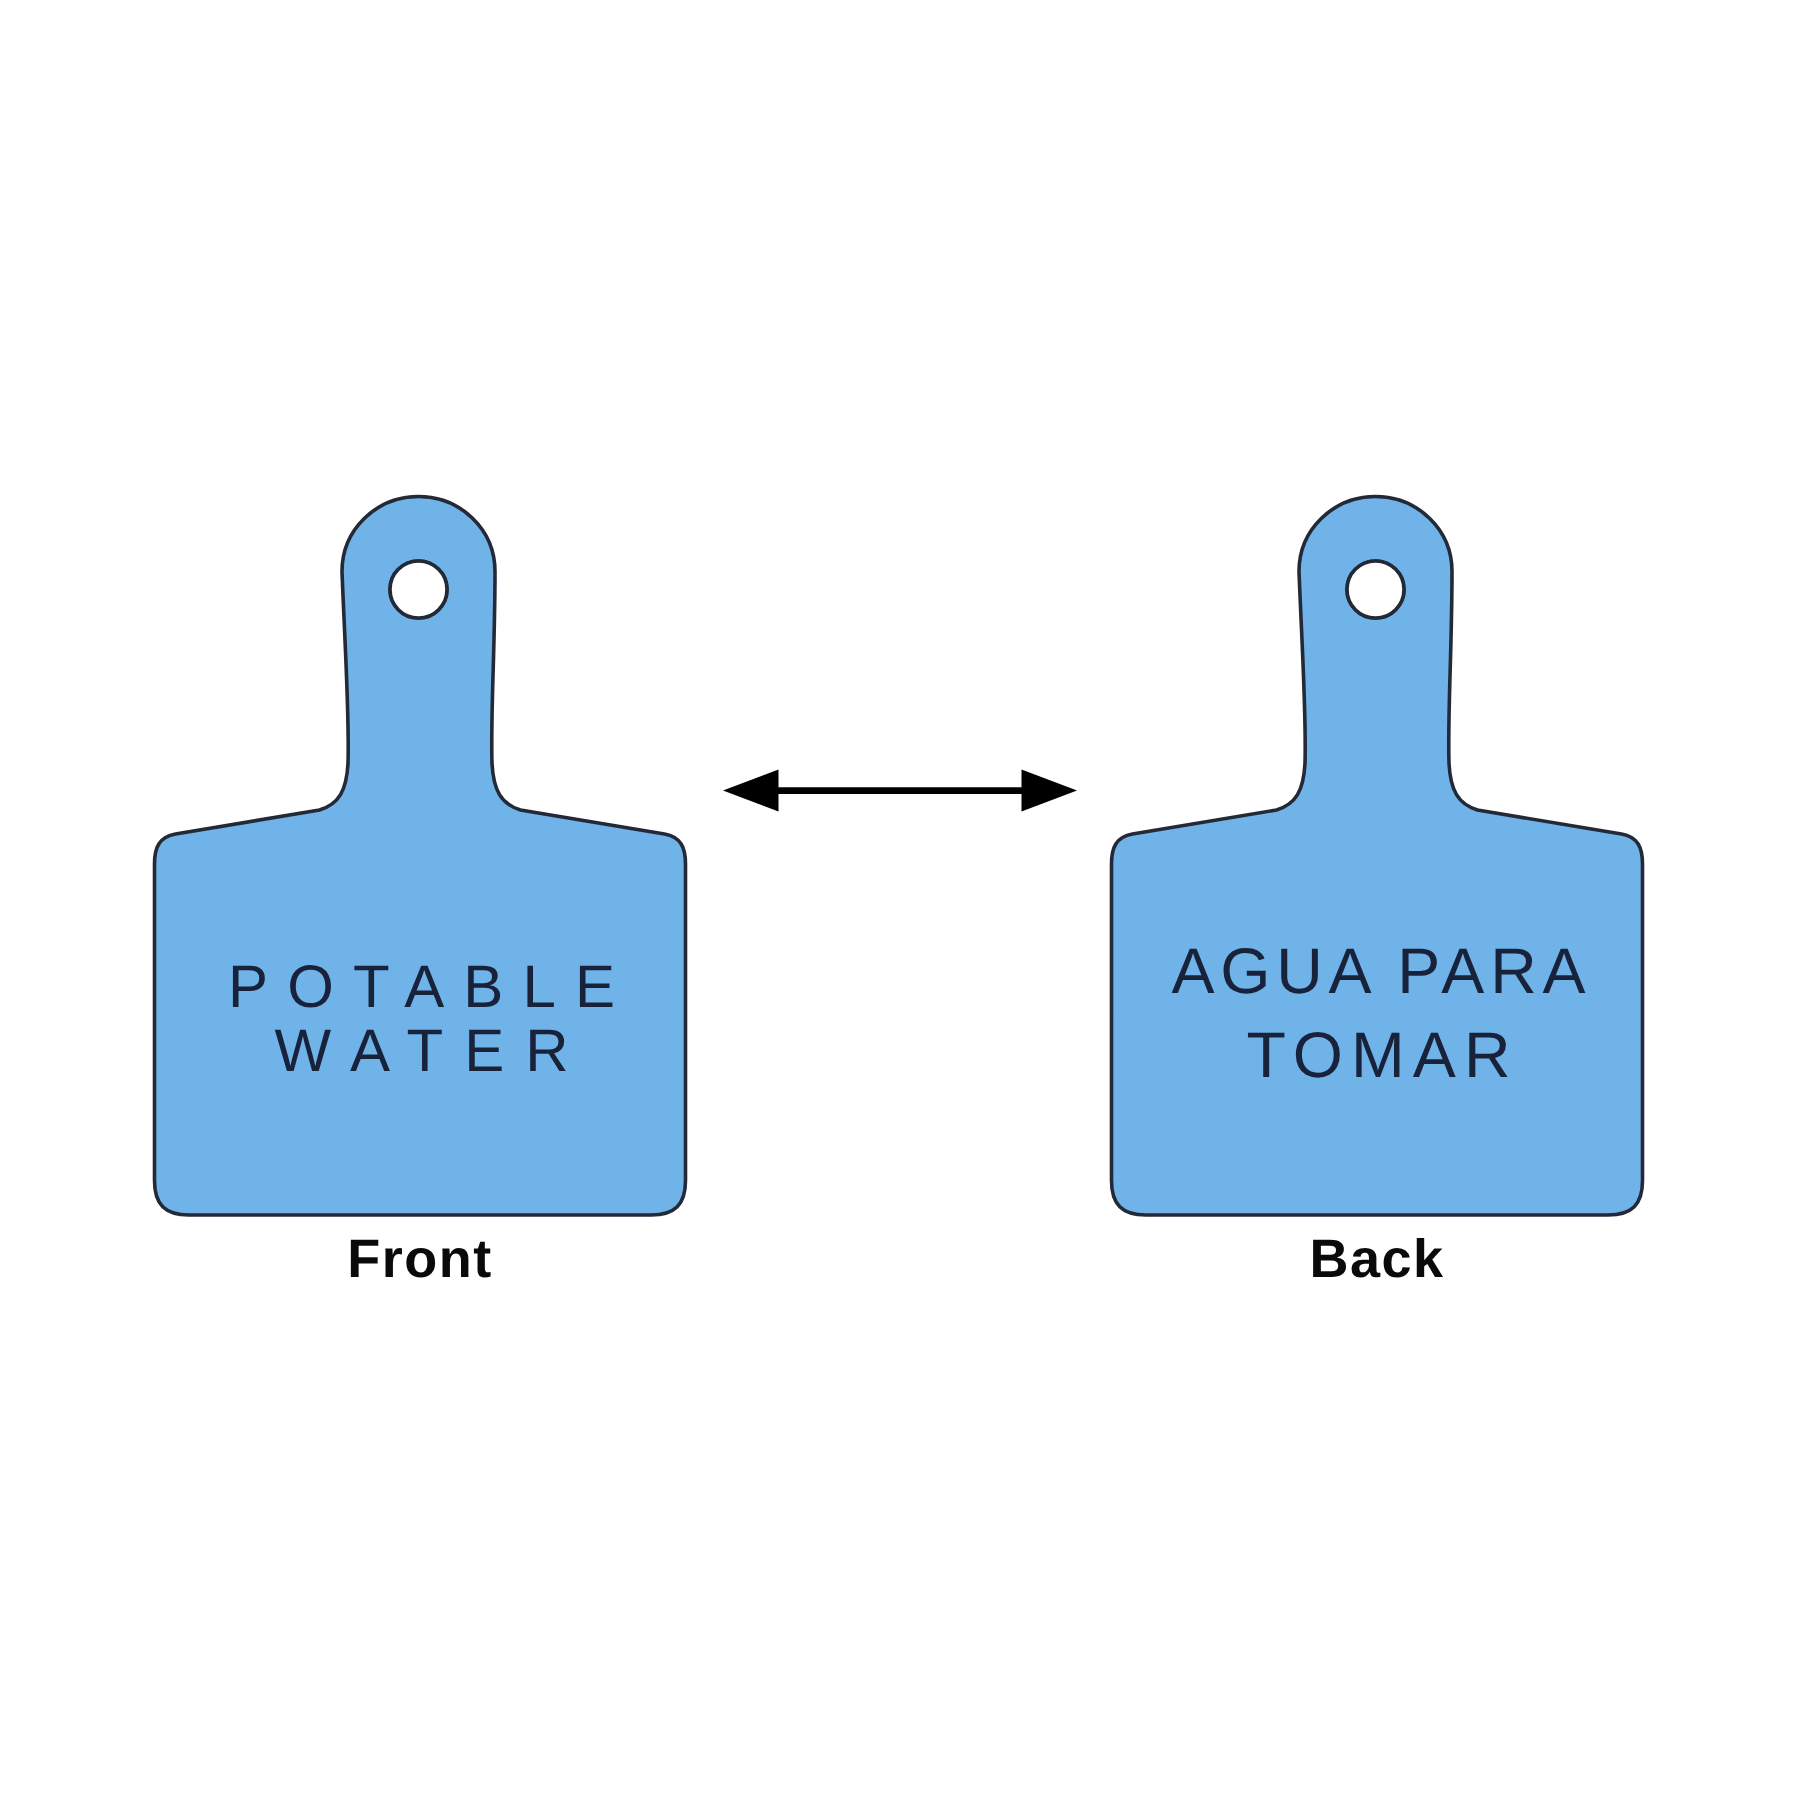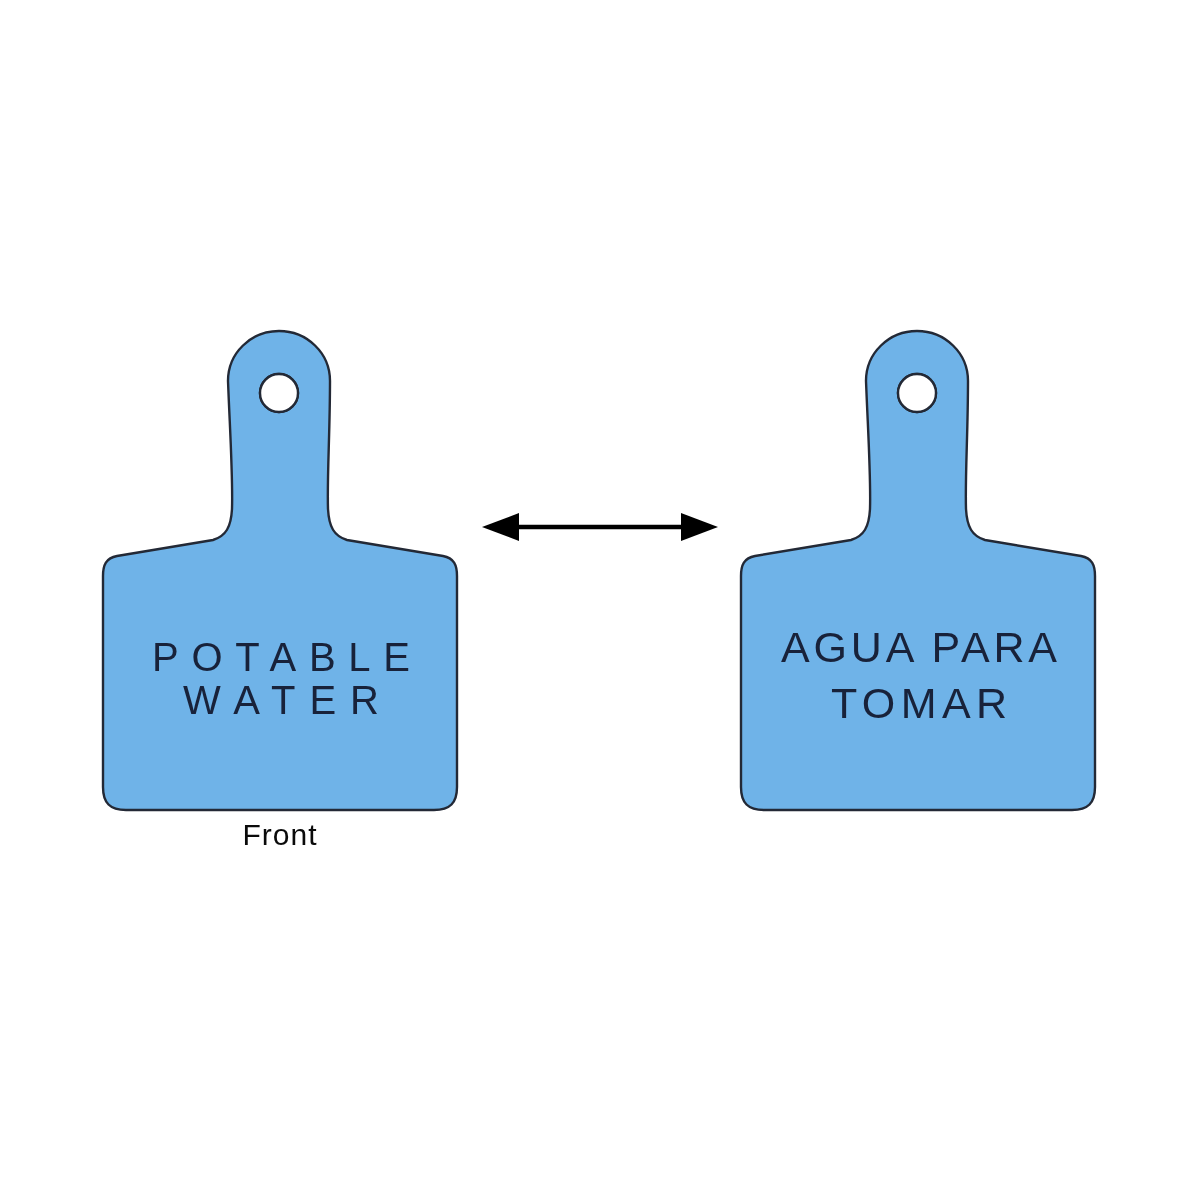--- a/index.html
+++ b/index.html
@@ -26,22 +26,22 @@
     font-family:"Liberation Sans", sans-serif;
     font-weight:400;
     fill:var(--tag-text);
     text-anchor:middle;
   }
   .caption{
     position:absolute;
     top:818px;
     width:360px;
     text-align:center;
-    font-size:30px;
-    font-weight:400;
+    font-size:36px;
+    font-weight:700;
     color:var(--caption);
     letter-spacing:1px;
   }
   .caption.front{left:100px;}
   .caption.back{left:738px;}
   .arrow-svg{position:absolute;left:478px;top:503px;width:244px;height:48px;}
   .arrow-line{stroke:var(--arrow);stroke-width:4.5;}
   .arrow-head{fill:var(--arrow);}
 </style>
 </head>
@@ -104,14 +104,15 @@
   </svg>
 
   <svg class="arrow-svg" viewBox="0 0 244 48">
     <line class="arrow-line" x1="30" y1="24" x2="214" y2="24"></line>
     <polygon class="arrow-head" points="4,24 41,10 41,38"></polygon>
     <polygon class="arrow-head" points="240,24 203,10 203,38"></polygon>
   </svg>
 
   <div class="caption front">Front</div>
 
+  <div class="caption back">Back</div>
 
 </div>
 
 </body></html>

